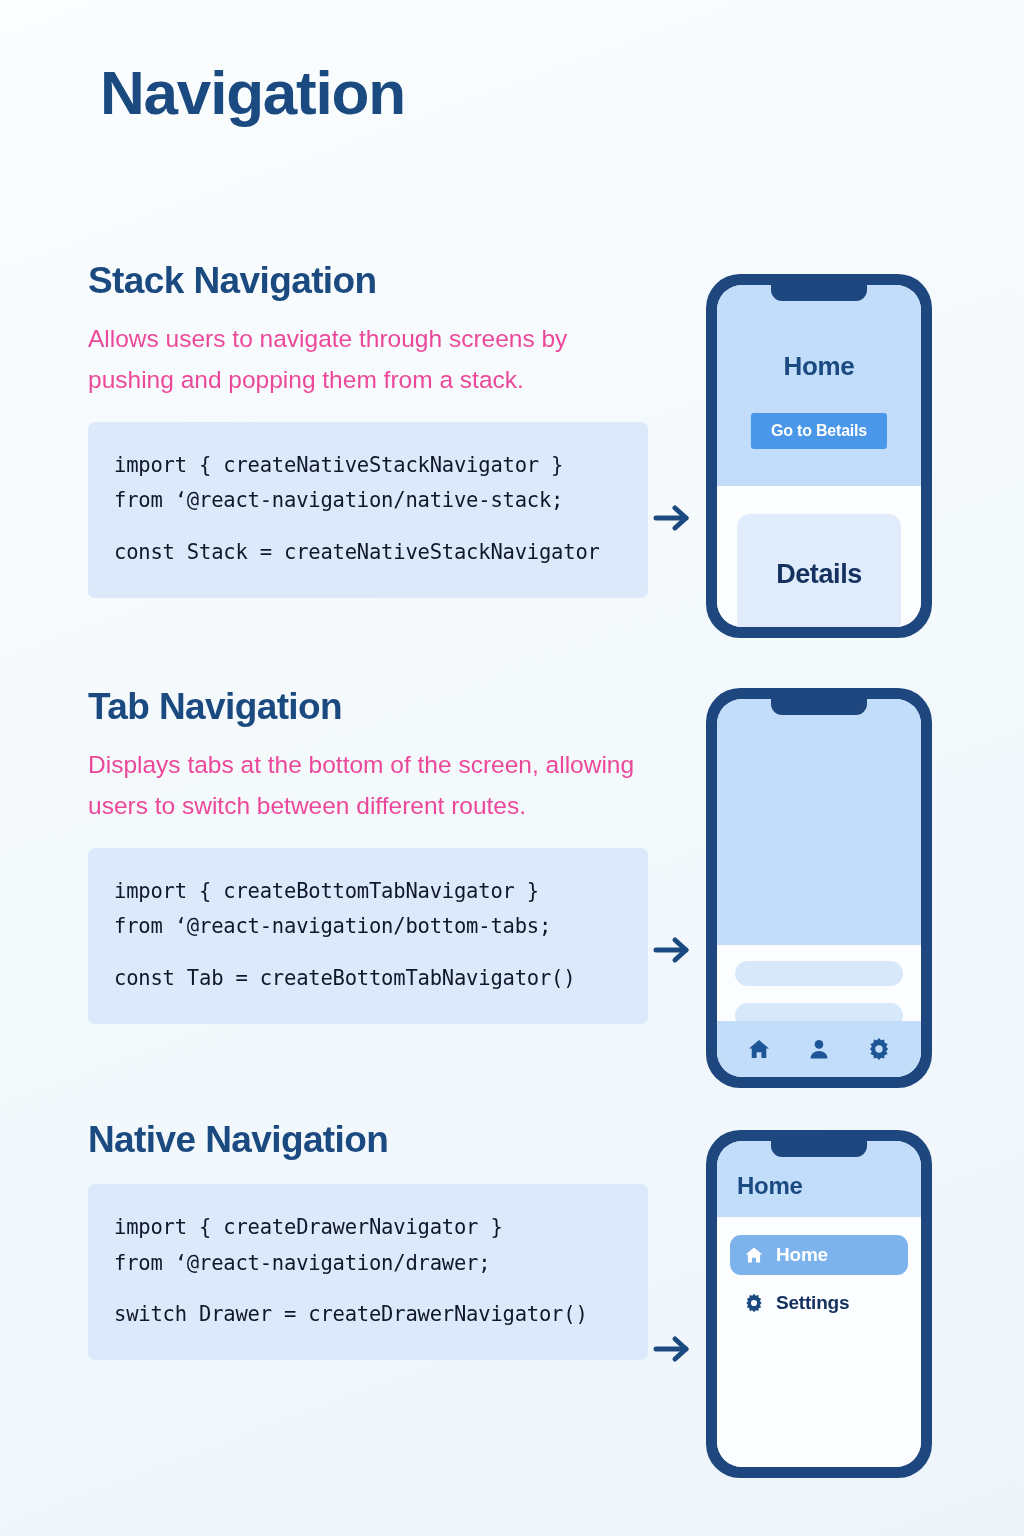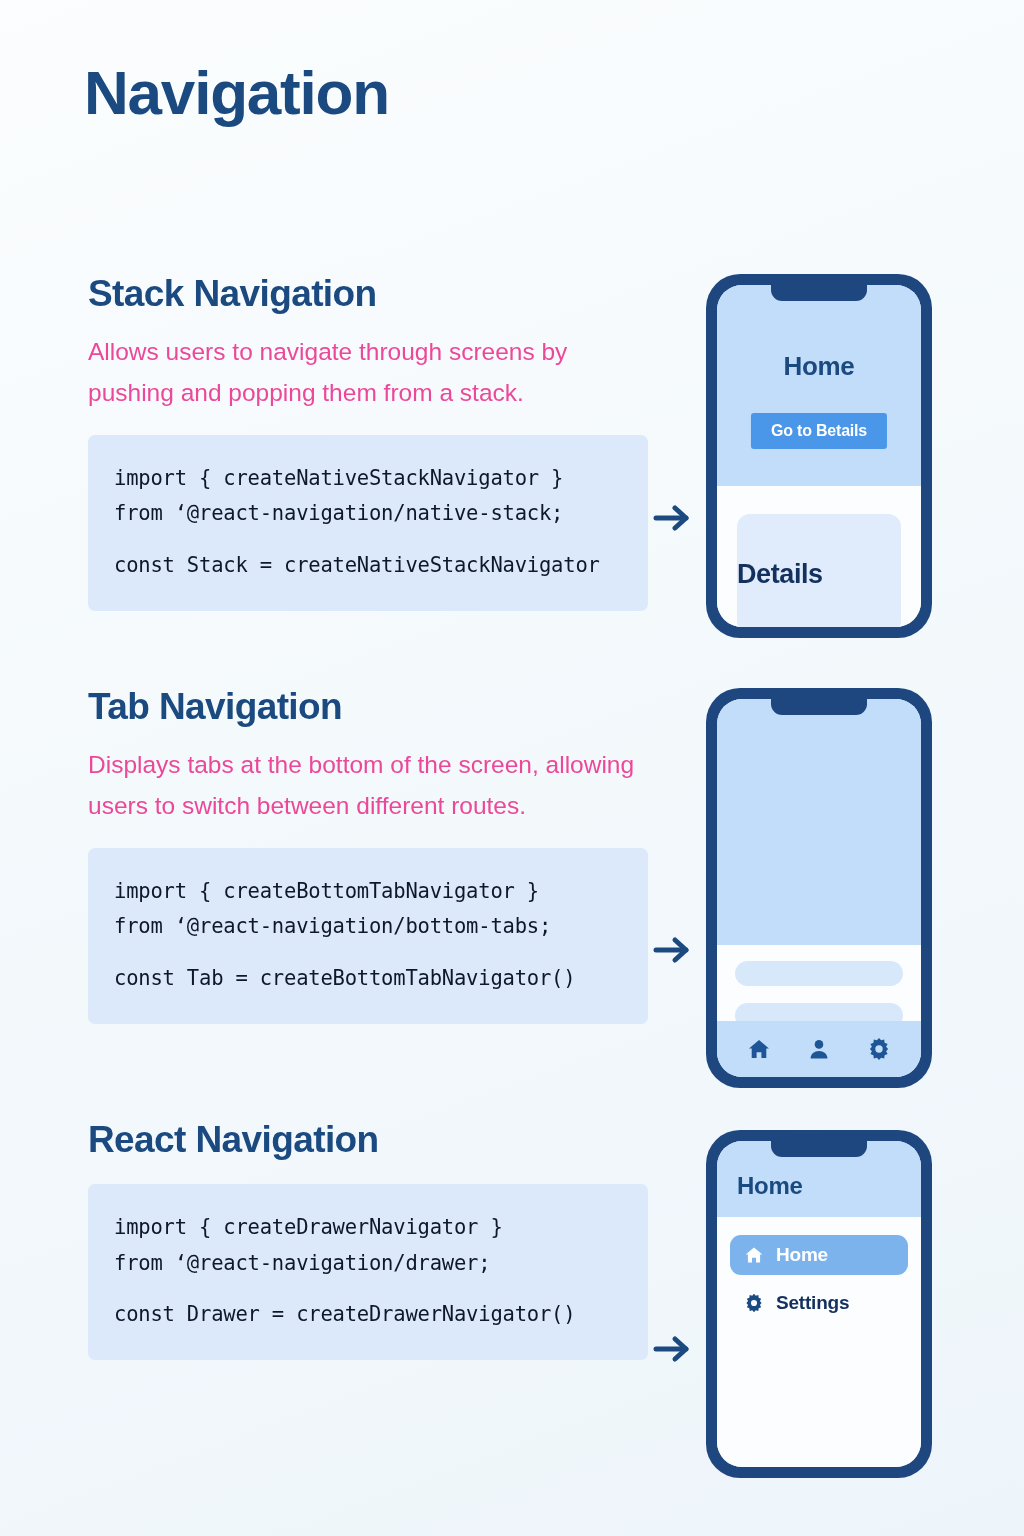--- a/index.html
+++ b/index.html
@@ -13,34 +13,34 @@
     background: linear-gradient(160deg, #fbfdfe 0%, #f4f9fc 45%, #eef5fa 100%);
     font-family: "Liberation Sans", sans-serif;
     color: #1b3f72;
     position: relative;
     overflow: hidden;
   }
 
   
   .page-title {
     position: absolute;
-    left: 84px;
+    left: 100px;
     top: 52px;
     width: 620px;
     font-size: 62px;
     line-height: 1.33;
     font-weight: bold;
     letter-spacing: -1.2px;
     color: #1b4a80;
   }
   .page-title .ln { display: block; }
 
   
   .section { position: absolute; left: 88px; width: 560px; }
-  #section-stack  { top: 272px; }
+  #section-stack  { top: 259px; }
   #section-tab    { top: 685px; }
   #section-drawer { top: 1118px; }
 
   .section-heading {
     font-size: 37px;
     font-weight: bold;
     letter-spacing: -0.6px;
     color: #1b4a80;
     line-height: 1.2;
   }
@@ -152,21 +152,21 @@
   .details-card {
     position: absolute;
     top: 28px;
     left: 20px;
     right: 20px;
     height: 120px;
     background: #e0ecfb;
     border-radius: 13px;
     display: flex;
     align-items: center;
-    justify-content: flex-start;
+    justify-content: center;
   }
   .details-card span {
     font-size: 27px;
     font-weight: bold;
     color: #13305e;
     letter-spacing: -0.4px;
   }
 
   
   .tab-content {
@@ -318,23 +318,23 @@
         <svg viewBox="0 0 24 24" fill="currentColor">
           <path d="M12 0.9 L14.1 3.3 L17.2 2.5 L17.6 5.7 L20.6 6.9 L19.1 9.7 L21.1 12 L19.1 14.3 L20.6 17.1 L17.6 18.3 L17.2 21.5 L14.1 20.7 L12 23.1 L9.9 20.7 L6.8 21.5 L6.4 18.3 L3.4 17.1 L4.9 14.3 L2.9 12 L4.9 9.7 L3.4 6.9 L6.4 5.7 L6.8 2.5 L9.9 3.3 Z"></path>
           <circle cx="12" cy="12" r="3.7" fill="#c2ddfa"></circle>
         </svg>
       </div>
     </div>
   </div>
 </div>
 
 <div class="section" id="section-drawer">
-  <h2 class="section-heading">React Navigation</h2>
+  <h2 class="section-heading">Native Navigation</h2>
   <div class="code-block"><span>import { createDrawerNavigator }</span>
-<span>from ‘@react-navigation/drawer;</span><span class="code-gap"></span><span>const Drawer = createDrawerNavigator()</span></div>
+<span>from ‘@react-navigation/drawer;</span><span class="code-gap"></span><span>switch Drawer = createDrawerNavigator()</span></div>
 </div>
 
 <div class="arrow" id="arrow-drawer">
   <svg viewBox="0 0 48 48" fill="none" stroke="currentColor" stroke-width="5" stroke-linecap="round" stroke-linejoin="round">
     <path d="M8 24 H38"></path>
       <path d="M27 14 L38 24 L27 34"></path>
   </svg>
 </div>
 
 <div class="phone" id="phone-drawer">

